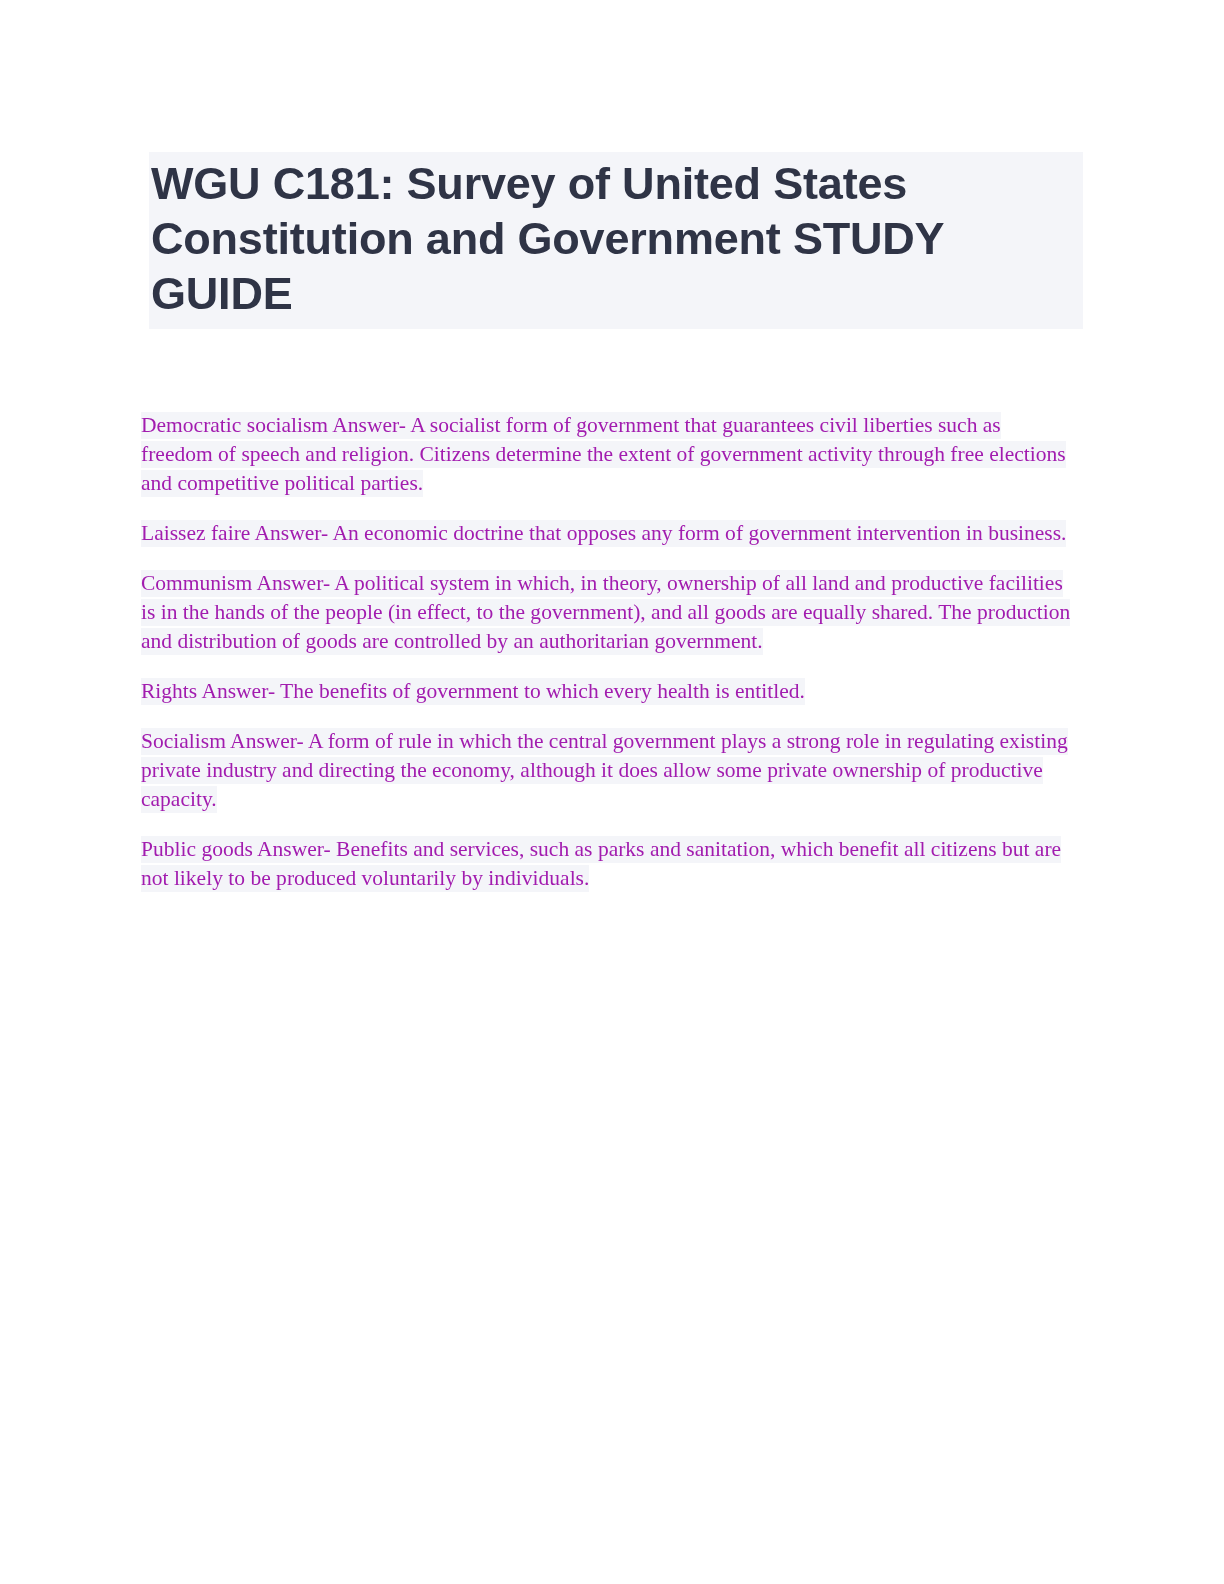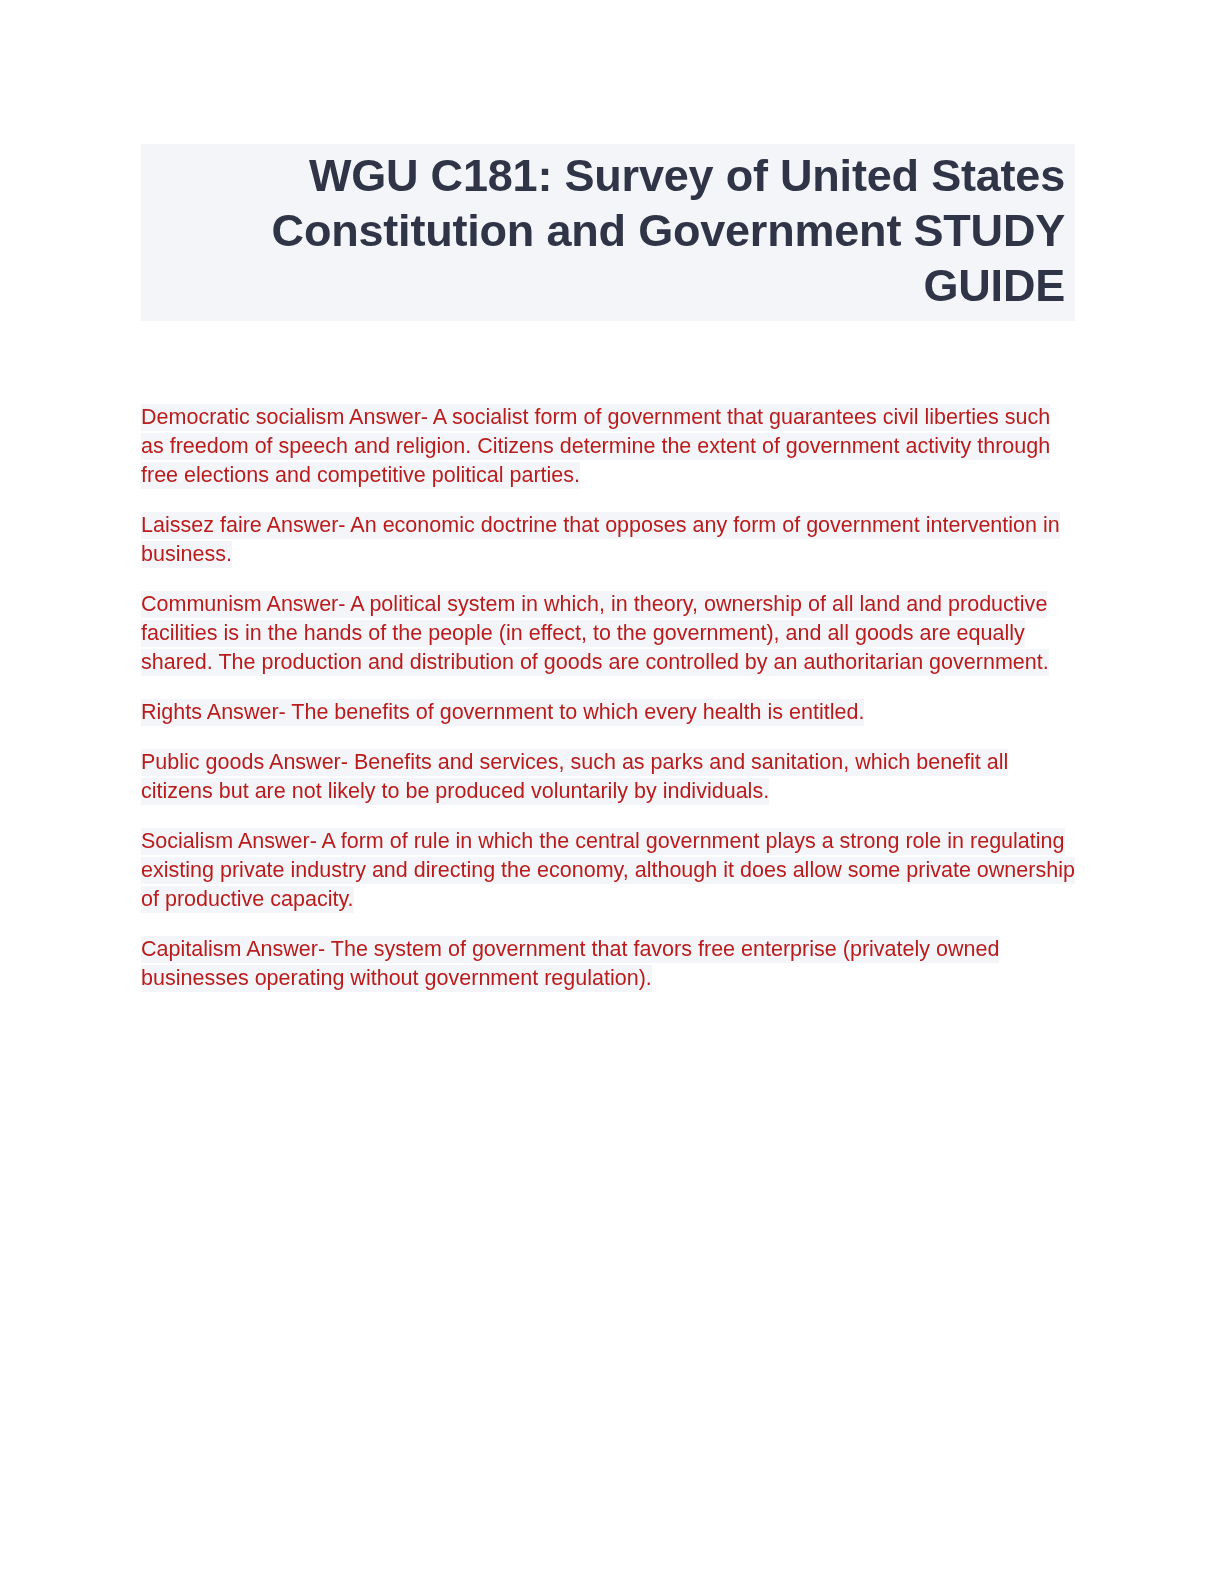--- a/index.html
+++ b/index.html
@@ -21,44 +21,44 @@
 
   .content {
     position: absolute;
     left: 141px;
     top: 144px;
     width: 934px;
   }
 
   
   .doc-title {
-    margin: 0;
+    margin: 8px;
     padding: 4px 10px 8px 2px;
     background: #f4f5f9;
     color: #2f3446;
     font-size: 45px;
     line-height: 55px;
     font-weight: bold;
     letter-spacing: -0.2px;
     width: 934px;
     box-sizing: border-box;
-    text-align: right;
   }
 
   
   .body-block {
     margin-top: 82px;
   }
 
   .para {
     margin: 0 0 21px 0;
     font-size: 21.5px;
     line-height: 29px;
-    color: #b91c1c;
+    color: #a21caf;
     letter-spacing: 0.01px;
+    font-family: Liberation Serif, serif;
   }
 
   .para:last-child {
     margin-bottom: 0;
   }
 
   
   .para .hl {
     background-color: #f4f5f9;
     box-decoration-break: clone;
@@ -73,19 +73,18 @@
 
   <div class="content">
 
     <h1 class="doc-title">WGU C181: Survey of United States Constitution and Government STUDY GUIDE</h1>
 
     <div class="body-block">
       <p class="para"><span class="hl">Democratic socialism Answer- A socialist form of government that guarantees civil liberties such as freedom of speech and religion. Citizens determine the extent of government activity through free elections and competitive political parties.</span></p>
       <p class="para"><span class="hl">Laissez faire Answer- An economic doctrine that opposes any form of government intervention in business.</span></p>
       <p class="para"><span class="hl">Communism Answer- A political system in which, in theory, ownership of all land and productive facilities is in the hands of the people (in effect, to the government), and all goods are equally shared. The production and distribution of goods are controlled by an authoritarian government.</span></p>
       <p class="para"><span class="hl">Rights Answer- The benefits of government to which every health is entitled.</span></p>
+      <p class="para"><span class="hl">Socialism Answer- A form of rule in which the central government plays a strong role in regulating existing private industry and directing the economy, although it does allow some private ownership of productive capacity.</span></p>
       <p class="para"><span class="hl">Public goods Answer- Benefits and services, such as parks and sanitation, which benefit all citizens but are not likely to be produced voluntarily by individuals.</span></p>
-      <p class="para"><span class="hl">Socialism Answer- A form of rule in which the central government plays a strong role in regulating existing private industry and directing the economy, although it does allow some private ownership of productive capacity.</span></p>
-      <p class="para"><span class="hl">Capitalism Answer- The system of government that favors free enterprise (privately owned businesses operating without government regulation).</span></p>
     </div>
 
   </div>
 </div>
 
 </body></html>

